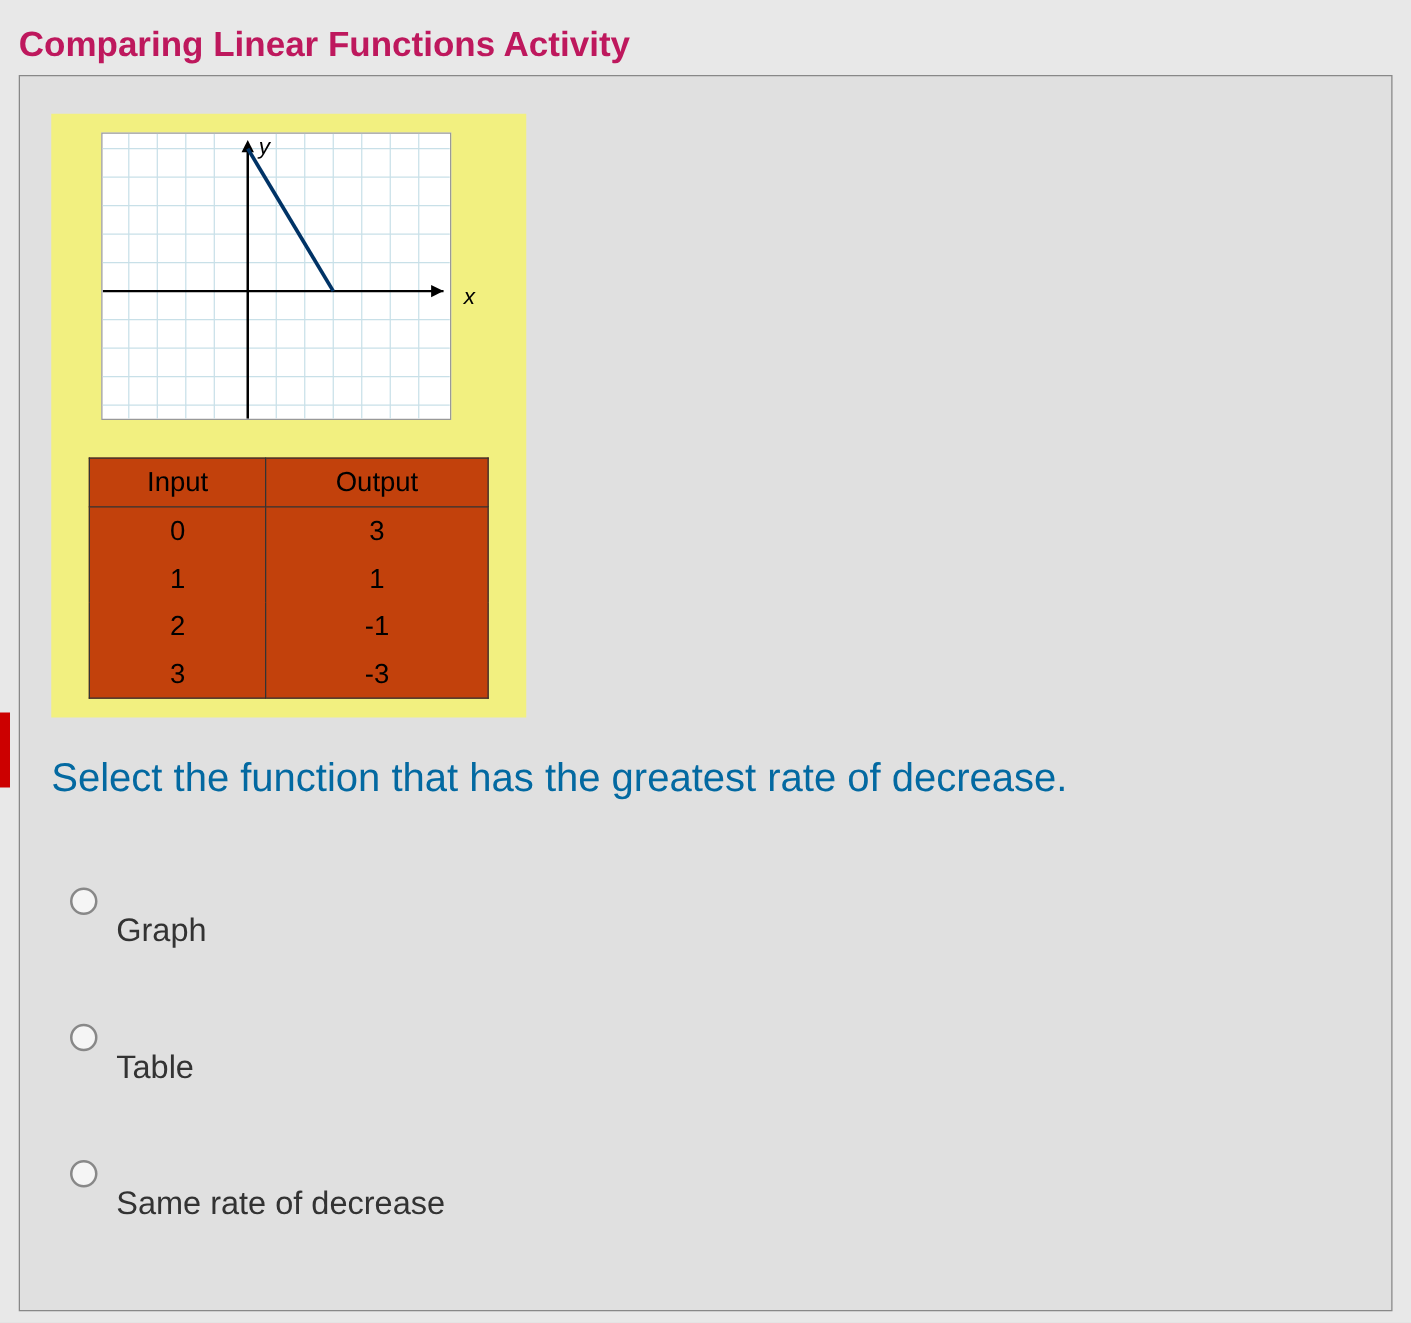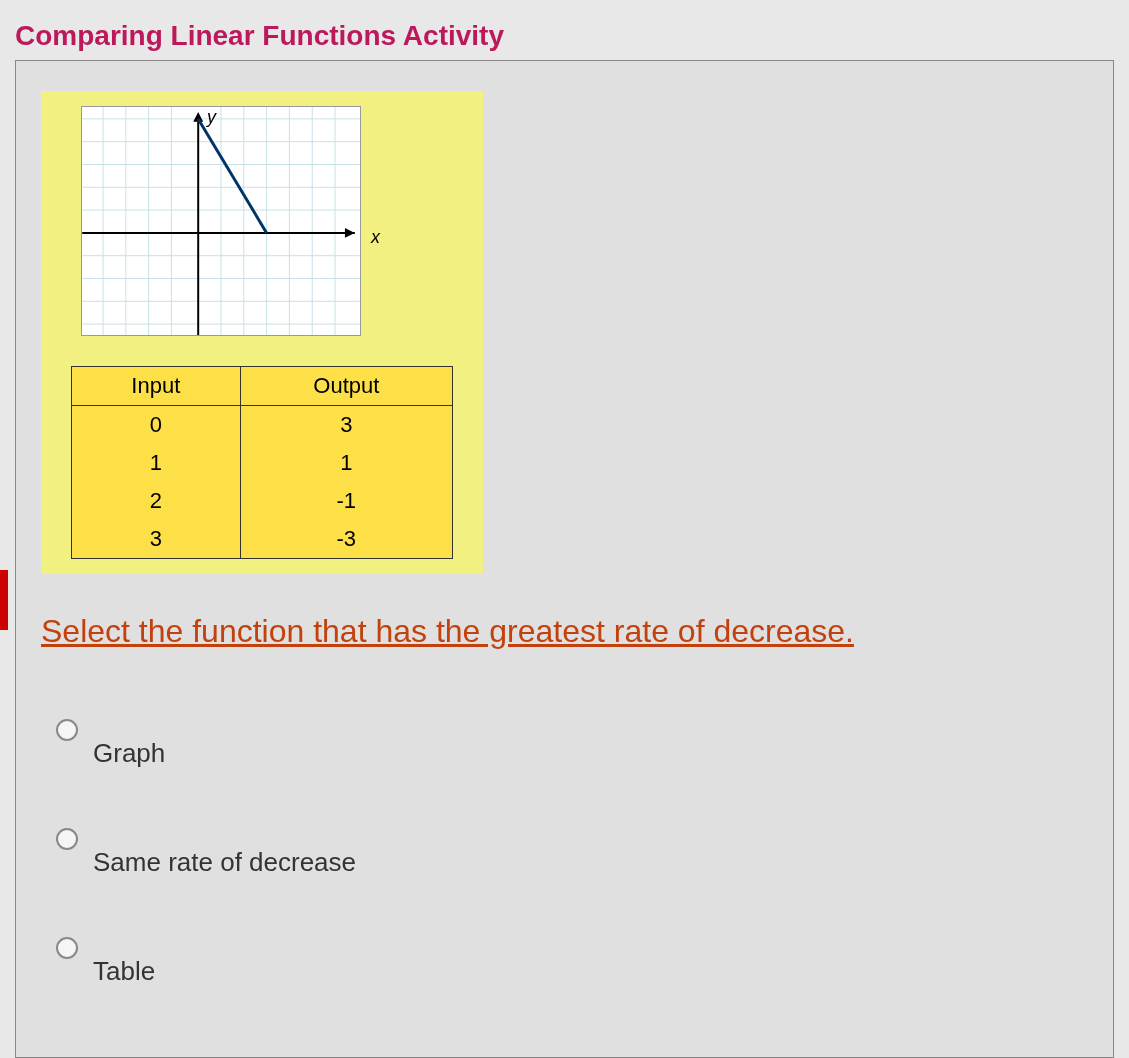--- a/index.html
+++ b/index.html
@@ -47,39 +47,38 @@
   }
   .xlabel {
     position: absolute;
     right: -20px;
     top: 120px;
     font-style: italic;
     font-size: 18px;
   }
   .tbl {
     border-collapse: collapse;
-    background: #fde047;
-    width: 382px;
+    background: #c2410c;
+    width: 320px;
     margin-left: 0px;
   }
   .tbl th, .tbl td {
     border: 1px solid #333;
     text-align: center;
     padding: 6px 8px;
     font-size: 22px;
     font-weight: normal;
   }
   .tbl th { font-size: 22px; }
   .tbl td { border-top: none; border-bottom: none; }
   .tbl tr:last-child td { border-bottom: 1px solid #333; }
   .question-text {
     font-size: 32px;
-    margin: 15px 0 40px 0;
-    color: #c2410c;
-    text-decoration: underline;
+    margin: 5px 0 40px 0;
+    color: #0369a1;
   }
   .option {
     display: flex;
     align-items: center;
     margin: 0 0 30px 15px;
     cursor: pointer;
   }
   .radio {
     width: 22px;
     height: 22px;
@@ -178,20 +177,20 @@
   </div>
 
   <div class="question-text">Select the function that has the greatest rate of decrease.</div>
 
   <div class="option">
     <span class="radio"></span>
     <span class="option-label">Graph</span>
   </div>
   <div class="option">
     <span class="radio"></span>
-    <span class="option-label">Same rate of decrease</span>
+    <span class="option-label">Table</span>
   </div>
   <div class="option">
     <span class="radio"></span>
-    <span class="option-label">Table</span>
+    <span class="option-label">Same rate of decrease</span>
   </div>
 
 </div>
 
 </body></html>

